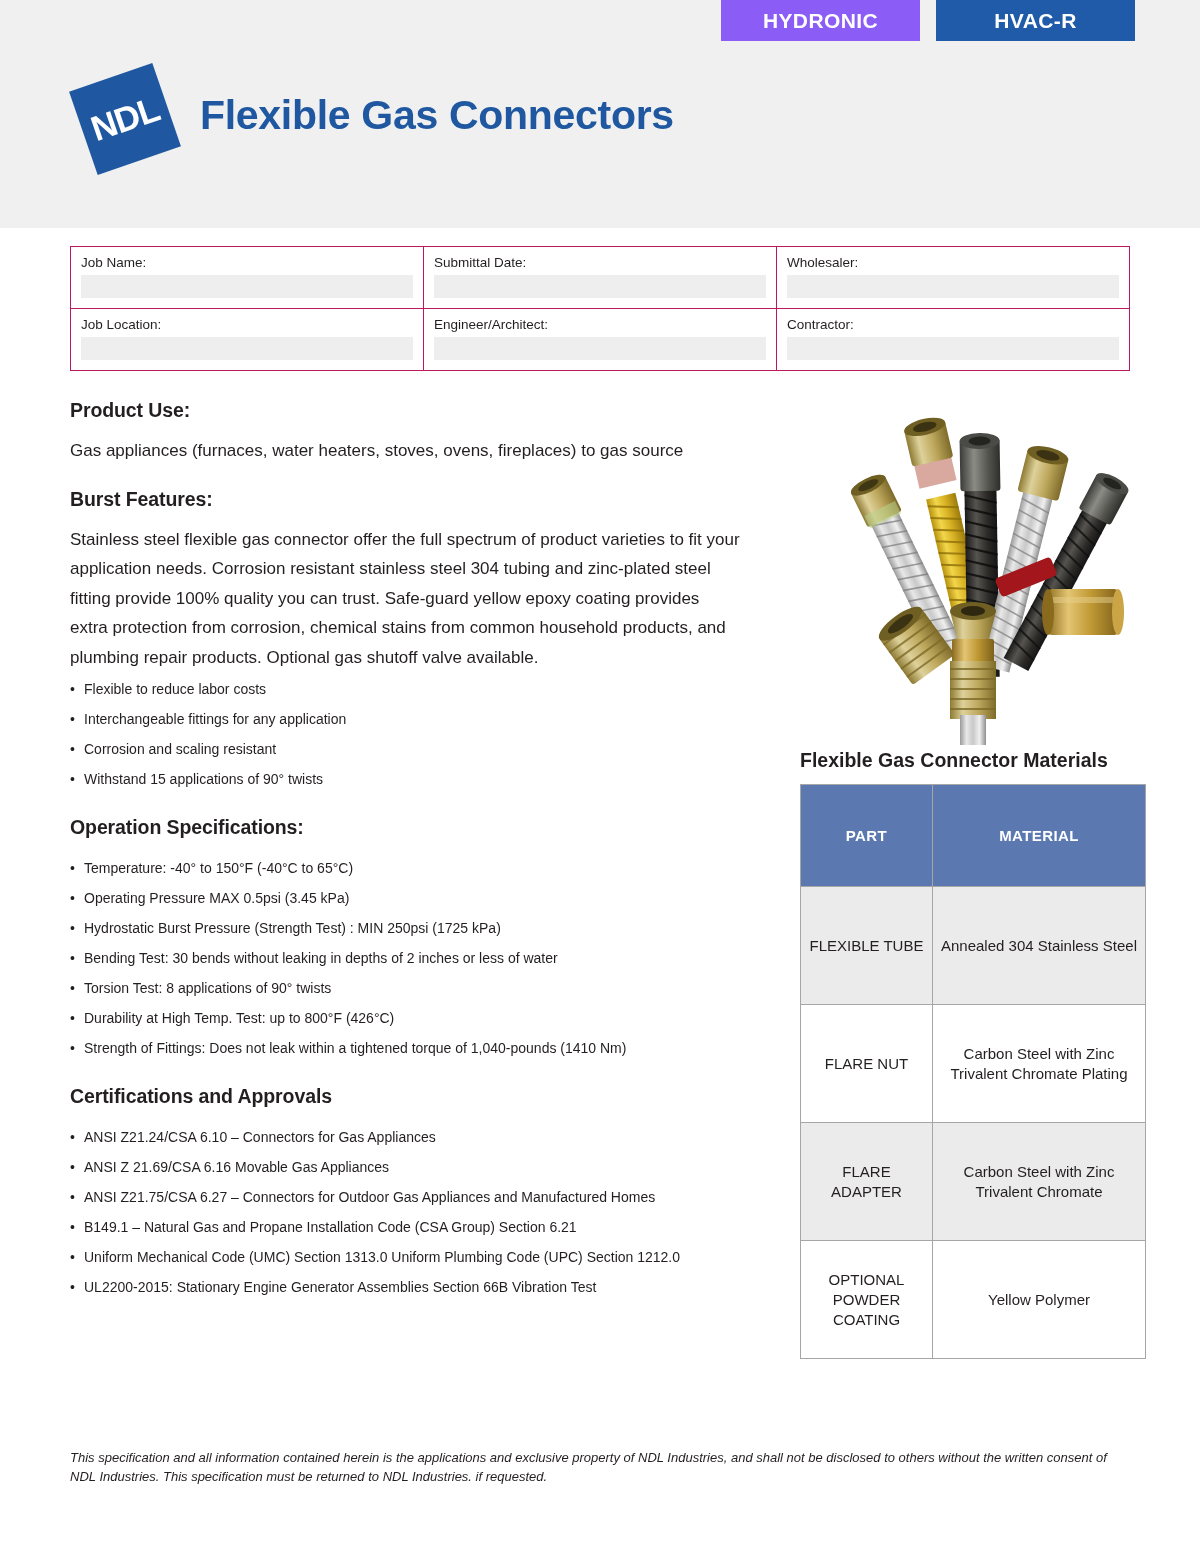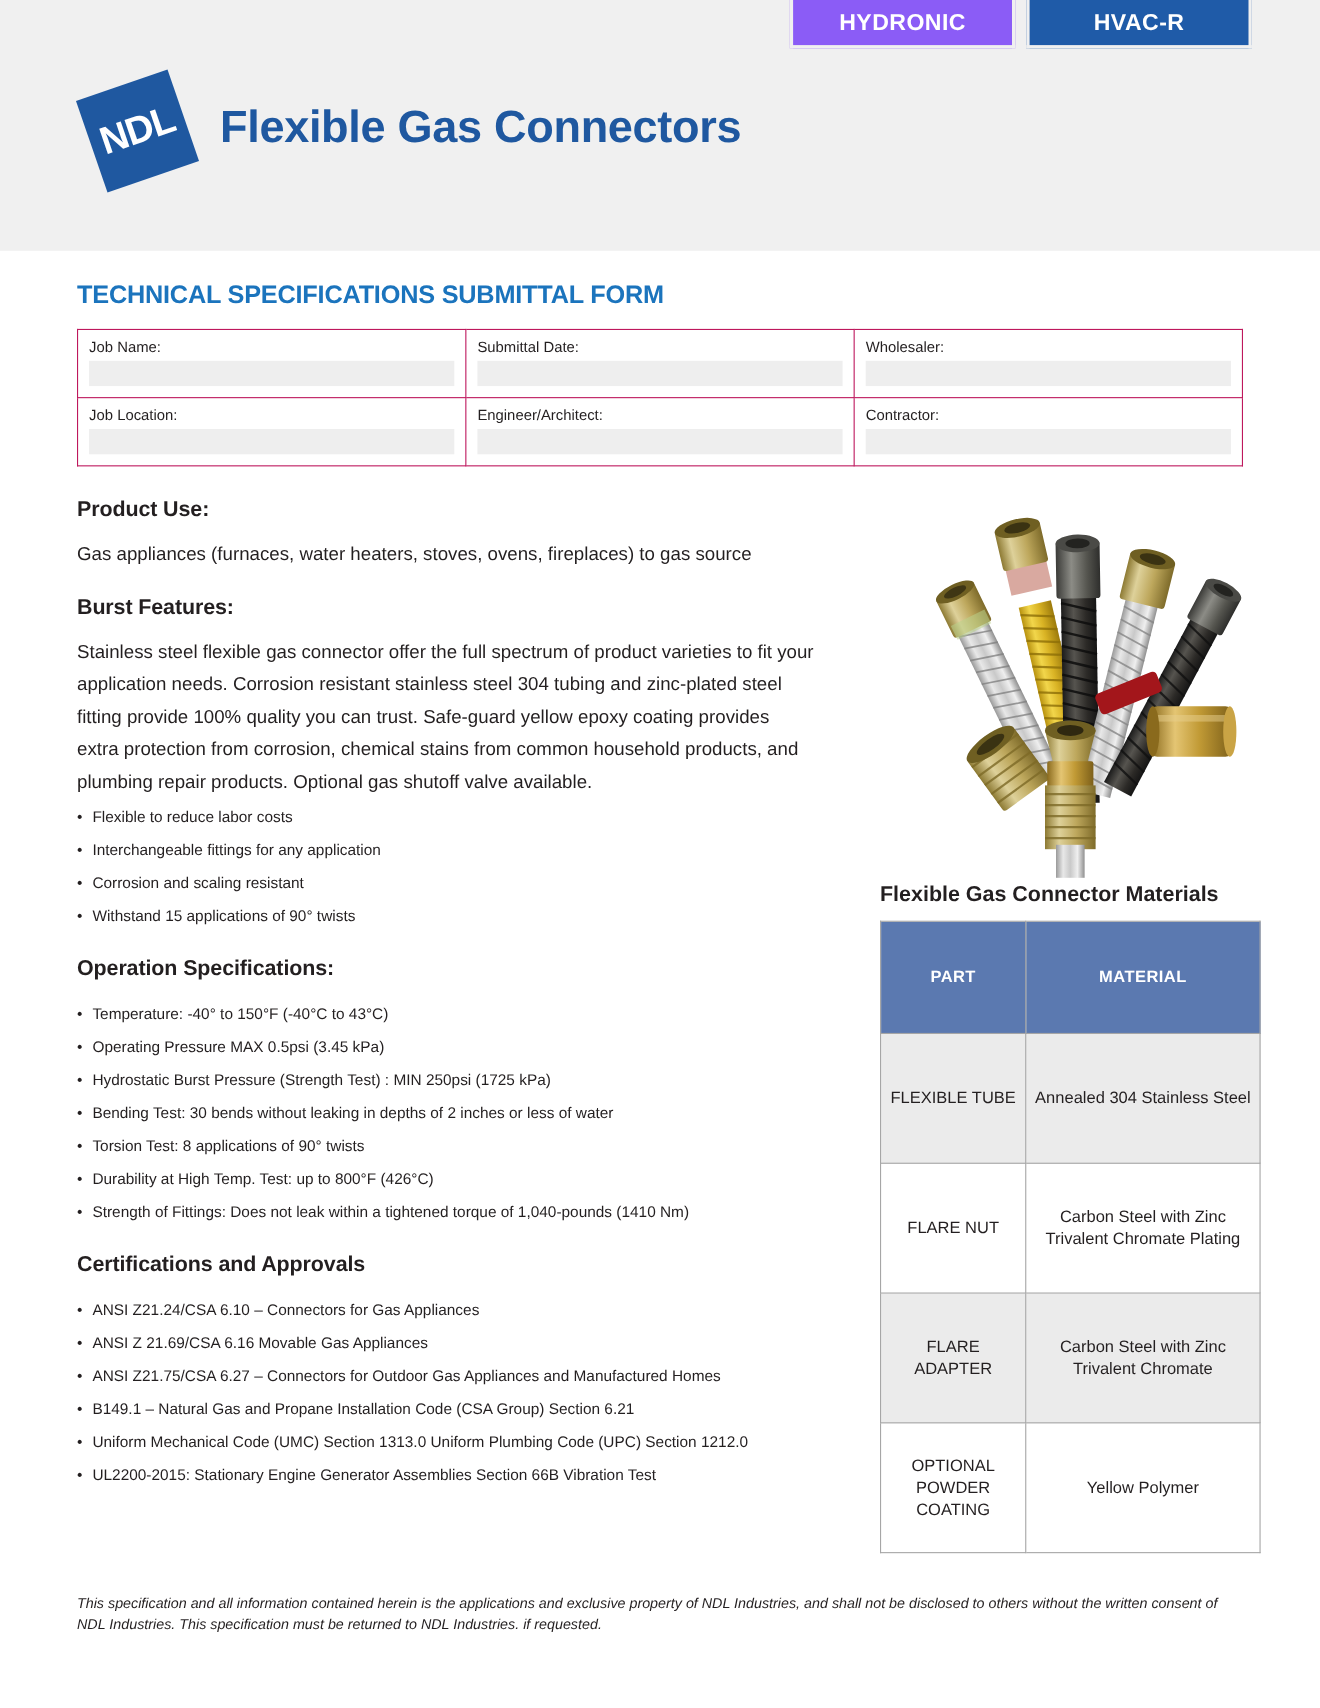--- a/index.html
+++ b/index.html
@@ -231,21 +231,20 @@
 
 <div class="logo-wrap">
   <div class="logo-diamond"></div>
   <div class="logo-text">NDL</div>
 </div>
 
 <div class="product-title">Flexible Gas Connectors</div>
 
 <div class="page">
 
-  <div class="section-title">TECHNICAL SPECIFICATIONS SUBMITTAL FORM</div>
 
   <table class="form-table">
     <tbody>
       <tr>
         <td>
           <span class="form-label">Job Name:</span>
           <input class="form-input" type="text" value="" style="">
         </td>
         <td>
           <span class="form-label">Submittal Date:</span>
@@ -284,21 +283,21 @@
       <p class="body-text">Stainless steel flexible gas connector offer the full spectrum of product varieties to fit your application needs. Corrosion resistant stainless steel 304 tubing and zinc-plated steel fitting provide 100% quality you can trust. Safe-guard yellow epoxy coating provides extra protection from corrosion, chemical stains from common household products, and plumbing repair products. Optional gas shutoff valve available.</p>
       <ul class="bullets">
         <li>Flexible to reduce labor costs</li>
         <li>Interchangeable fittings for any application</li>
         <li>Corrosion and scaling resistant</li>
         <li>Withstand 15 applications of 90° twists</li>
       </ul>
 
       <h3 class="head spaced">Operation Specifications:</h3>
       <ul class="bullets">
-        <li>Temperature: -40° to 150°F (-40°C to 43°C)</li>
+        <li>Temperature: -40° to 150°F (-40°C to 65°C)</li>
         <li>Operating Pressure MAX 0.5psi (3.45 kPa)</li>
         <li>Hydrostatic Burst Pressure (Strength Test) : MIN 250psi (1725 kPa)</li>
         <li>Bending Test: 30 bends without leaking in depths of 2 inches or less of water</li>
         <li>Torsion Test: 8 applications of 90° twists</li>
         <li>Durability at High Temp. Test:  up to 800°F (426°C)</li>
         <li>Strength of Fittings: Does not leak within a tightened torque of 1,040-pounds (1410 Nm)</li>
       </ul>
 
       <h3 class="head spaced">Certifications and Approvals</h3>
       <ul class="bullets">

